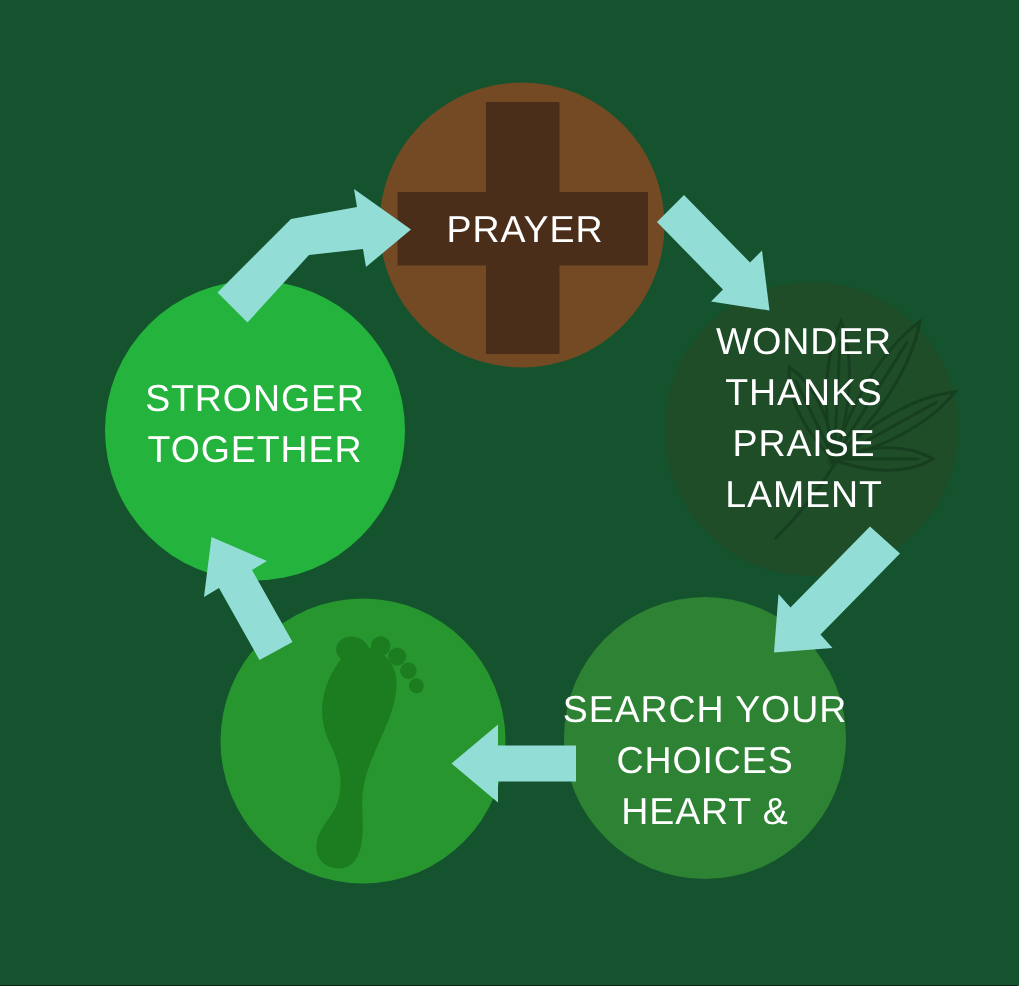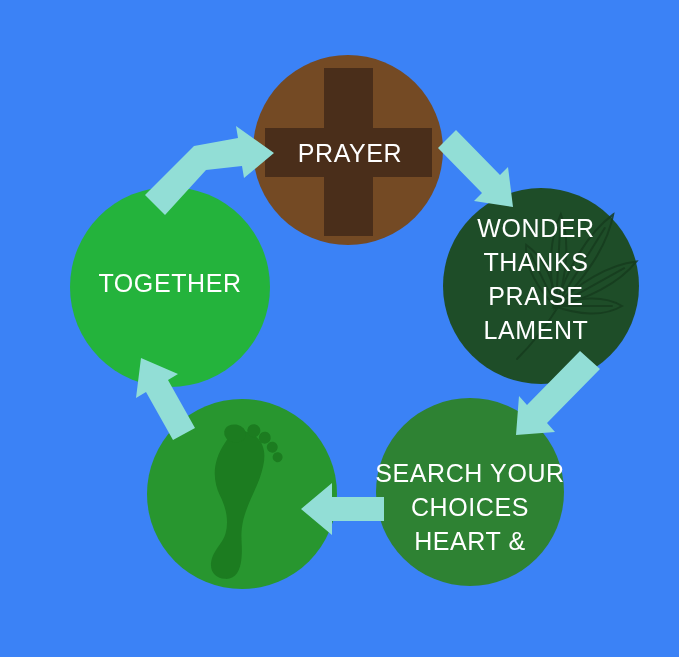--- a/index.html
+++ b/index.html
@@ -1,19 +1,19 @@
 <!DOCTYPE html>
 <html><head>
 <meta charset="utf-8">
 <style>
   html,body{margin:0;padding:0;background:#000;}
   .stage{
     position:relative;
     width:679px;height:657px;
-    background:#3b82f6;
+    background:#14532d;
     overflow:hidden;
     font-family:"Liberation Sans", sans-serif;
   }
   .stage svg{position:absolute;left:0;top:0;}
   .label{
     position:absolute;
     transform:translate(-50%,-50%);
     text-align:center;
     color:#fff;
     font-size:25px;
@@ -94,16 +94,17 @@
   </div>
 
   <div class="label" id="label-search">
     <span class="ln">SEARCH YOUR</span>
     <span class="ln">CHOICES</span>
     <span class="ln">HEART &amp;</span>
   </div>
 
 
   <div class="label" id="label-stronger">
+    <span class="ln">STRONGER</span>
     <span class="ln">TOGETHER</span>
   </div>
 
 </div>
 
 </body></html>

